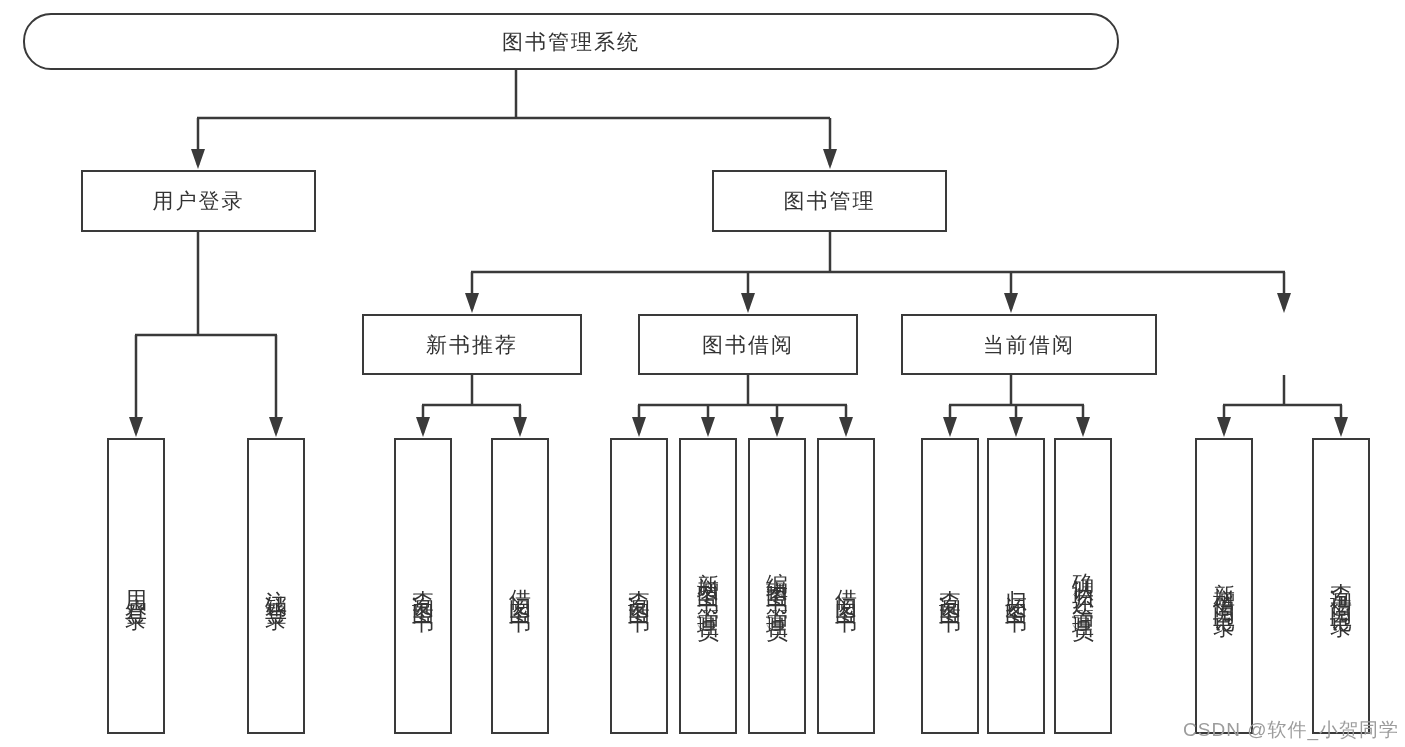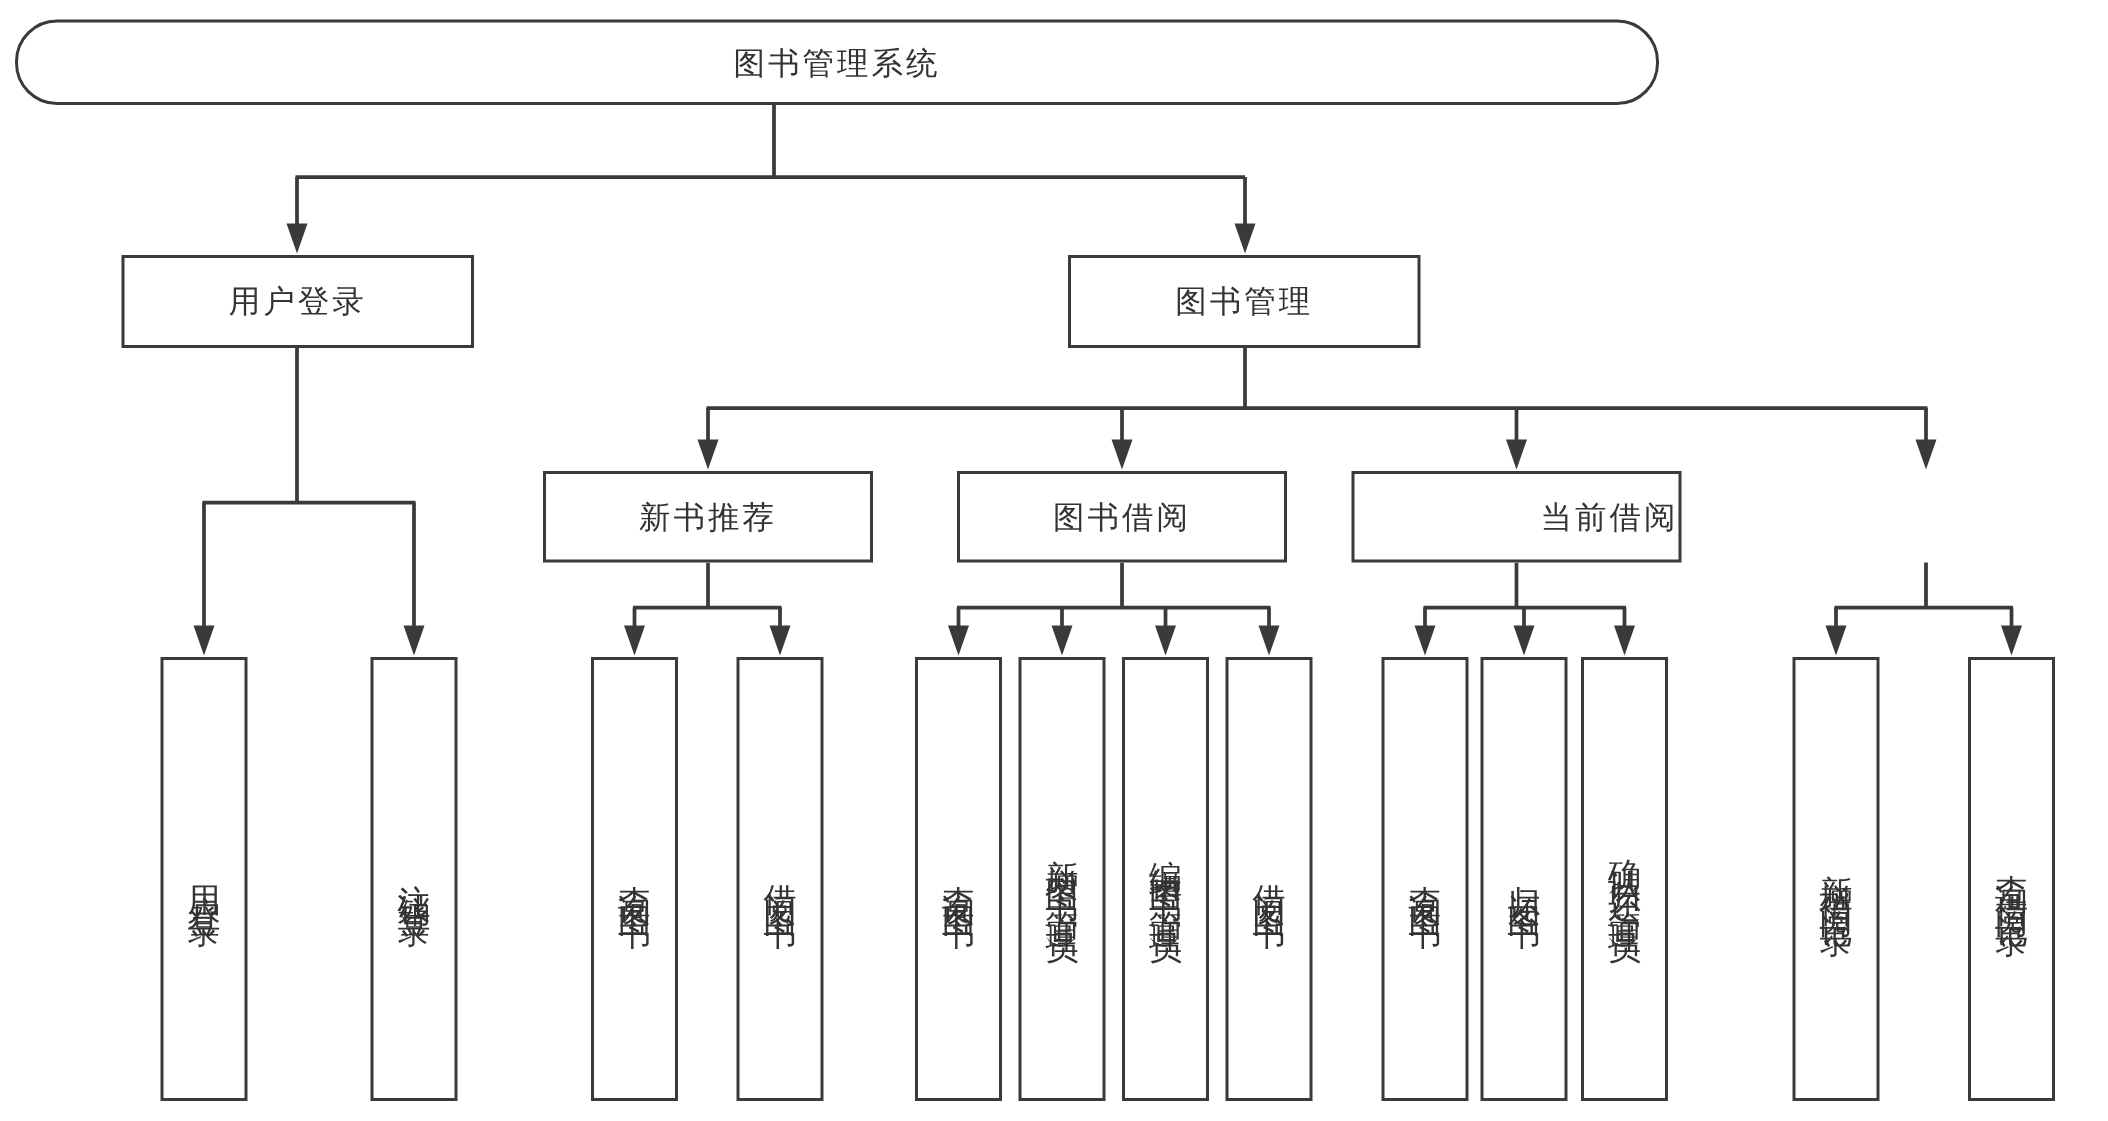--- a/index.html
+++ b/index.html
@@ -122,38 +122,38 @@
       <polygon points="770,417 784,417 777,437"></polygon>
       <polygon points="839,417 853,417 846,437"></polygon>
       <polygon points="943,417 957,417 950,437"></polygon>
       <polygon points="1009,417 1023,417 1016,437"></polygon>
       <polygon points="1076,417 1090,417 1083,437"></polygon>
       <polygon points="1217,417 1231,417 1224,437"></polygon>
       <polygon points="1334,417 1348,417 1341,437"></polygon>
     </g>
   </svg>
 
-  <div class="node" style="left:10px; top:13px; width:1096px; height:57px;border-radius:28px;">
+  <div class="node" style="left:23px; top:13px; width:1096px; height:57px;border-radius:28px;">
     <span>图书管理系统</span>
   </div>
 
   <div class="node" style="left:81px; top:170px; width:235px; height:62px;">
     <span>用户登录</span>
   </div>
   <div class="node" style="left:362px; top:314px; width:220px; height:61px;">
     <span>新书推荐</span>
   </div>
 
   <div class="node" style="left:712px; top:170px; width:235px; height:62px;">
     <span>图书管理</span>
   </div>
   <div class="node" style="left:638px; top:314px; width:220px; height:61px;font-family:Liberation Mono, monospace;">
     <span>图书借阅</span>
   </div>
-  <div class="node" style="left:901px; top:314px; width:220px; height:61px;justify-content:flex-end;">
+  <div class="node" style="left:901px; top:314px; width:256px; height:61px;">
     <span>当前借阅</span>
   </div>
 
   <div class="node leaf" style="left:107px; top:438px; width:58px; height:296px;">
     <span>用户登录</span>
   </div>
   <div class="node leaf" style="left:247px; top:438px; width:58px; height:296px;">
     <span>注销登录</span>
   </div>
   <div class="node leaf" style="left:394px; top:438px; width:58px; height:296px;">
@@ -183,14 +183,15 @@
   <div class="node leaf" style="left:1054px; top:438px; width:58px; height:296px;">
     <span>确认归还（管理员）</span>
   </div>
   <div class="node leaf" style="left:1195px; top:438px; width:58px; height:296px;">
     <span>新增借阅记录</span>
   </div>
   <div class="node leaf" style="left:1312px; top:438px; width:58px; height:296px;">
     <span>查询借阅记录</span>
   </div>
 
+  <div class="watermark">CSDN @软件_小贺同学</div>
 
 </div>
 
 </body></html>

